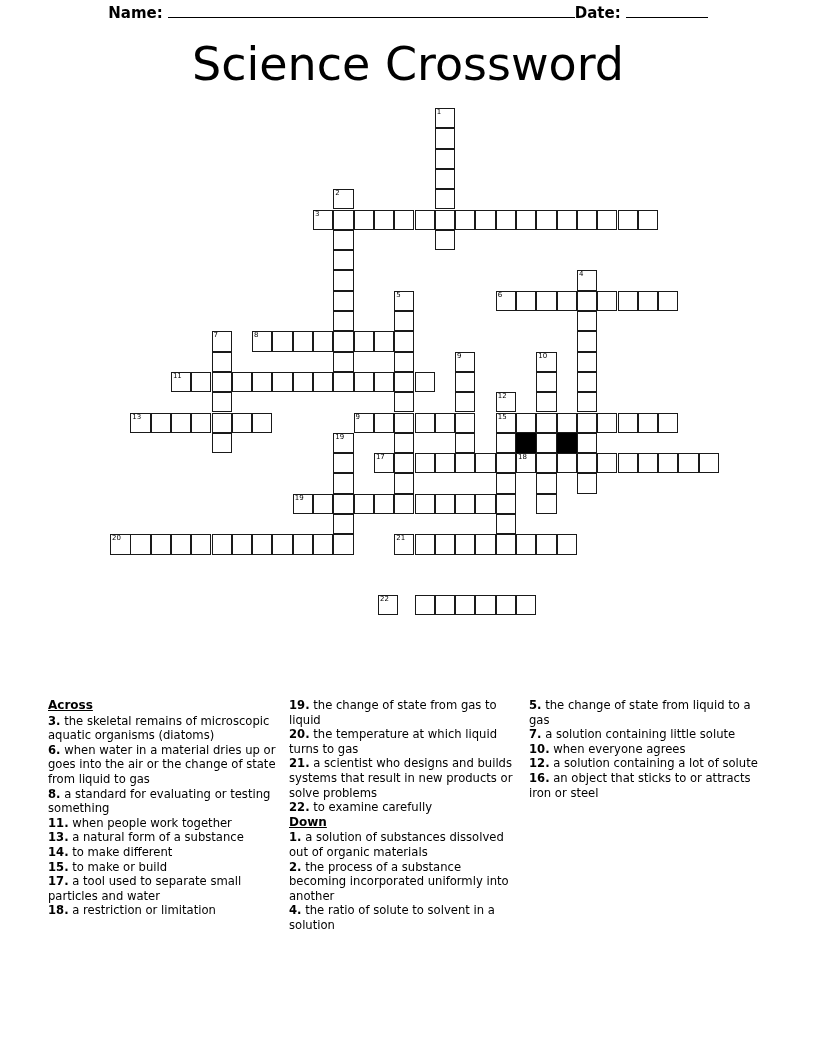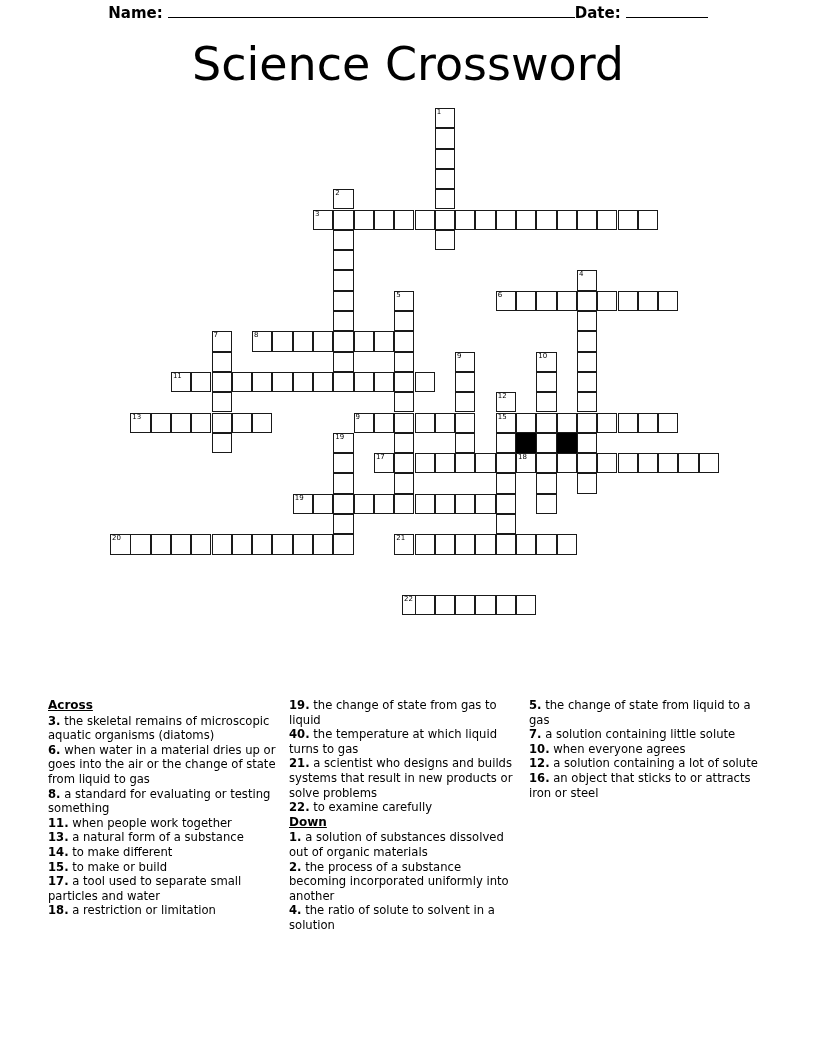--- a/index.html
+++ b/index.html
@@ -293,21 +293,21 @@
         <span class="num">21</span>
       </div>
       <div class="cell" style="left: 304.5px; top: 426.3px;"></div>
       <div class="cell" style="left: 324.8px; top: 426.3px;"></div>
       <div class="cell" style="left: 345.1px; top: 426.3px;"></div>
       <div class="cell" style="left: 365.4px; top: 426.3px;"></div>
       <div class="cell" style="left: 385.7px; top: 426.3px;"></div>
       <div class="cell" style="left: 406px; top: 426.3px;"></div>
       <div class="cell" style="left: 426.3px; top: 426.3px;"></div>
       <div class="cell" style="left: 446.6px; top: 426.3px;"></div>
-      <div class="cell" style="left: 292px; top: 487.2px;">
+      <div class="cell" style="left: 268px; top: 487.2px;">
         <span class="num">22</span>
       </div>
       <div class="cell" style="left: 304.5px; top: 487.2px;"></div>
       <div class="cell" style="left: 324.8px; top: 487.2px;"></div>
       <div class="cell" style="left: 345.1px; top: 487.2px;"></div>
       <div class="cell" style="left: 365.4px; top: 487.2px;"></div>
       <div class="cell" style="left: 385.7px; top: 487.2px;"></div>
       <div class="cell" style="left: 406px; top: 487.2px;"></div>
       <div class="cell blocked" style="left: 406px; top: 324.8px;"></div>
       <div class="cell blocked" style="left: 446.6px; top: 324.8px;"></div>
@@ -322,21 +322,21 @@
       <div class="clue"><b>8.</b> a standard for evaluating or testing something</div>
       <div class="clue"><b>11.</b> when people work together</div>
       <div class="clue"><b>13.</b> a natural form of a substance</div>
       <div class="clue"><b>14.</b> to make different</div>
       <div class="clue"><b>15.</b> to make or build</div>
       <div class="clue"><b>17.</b> a tool used to separate small particles and water</div>
       <div class="clue"><b>18.</b> a restriction or limitation</div>
     </div>
   <div class="clue-col" id="col-2">
       <div class="clue"><b>19.</b> the change of state from gas to liquid</div>
-      <div class="clue"><b>40.</b> the temperature at which liquid turns to gas</div>
+      <div class="clue"><b>20.</b> the temperature at which liquid turns to gas</div>
       <div class="clue"><b>21.</b> a scientist who designs and builds systems that result in new products or solve problems</div>
       <div class="clue"><b>22.</b> to examine carefully</div>
       <div class="section-head">Down</div>
       <div class="clue"><b>1.</b> a solution of substances dissolved out of organic materials</div>
       <div class="clue"><b>2.</b> the process of a substance becoming incorporated uniformly into another</div>
       <div class="clue"><b>4.</b> the ratio of solute to solvent in a solution</div>
     </div>
   <div class="clue-col" id="col-3">
       <div class="clue"><b>5.</b> the change of state from liquid to a gas</div>
       <div class="clue"><b>7.</b> a solution containing little solute</div>

